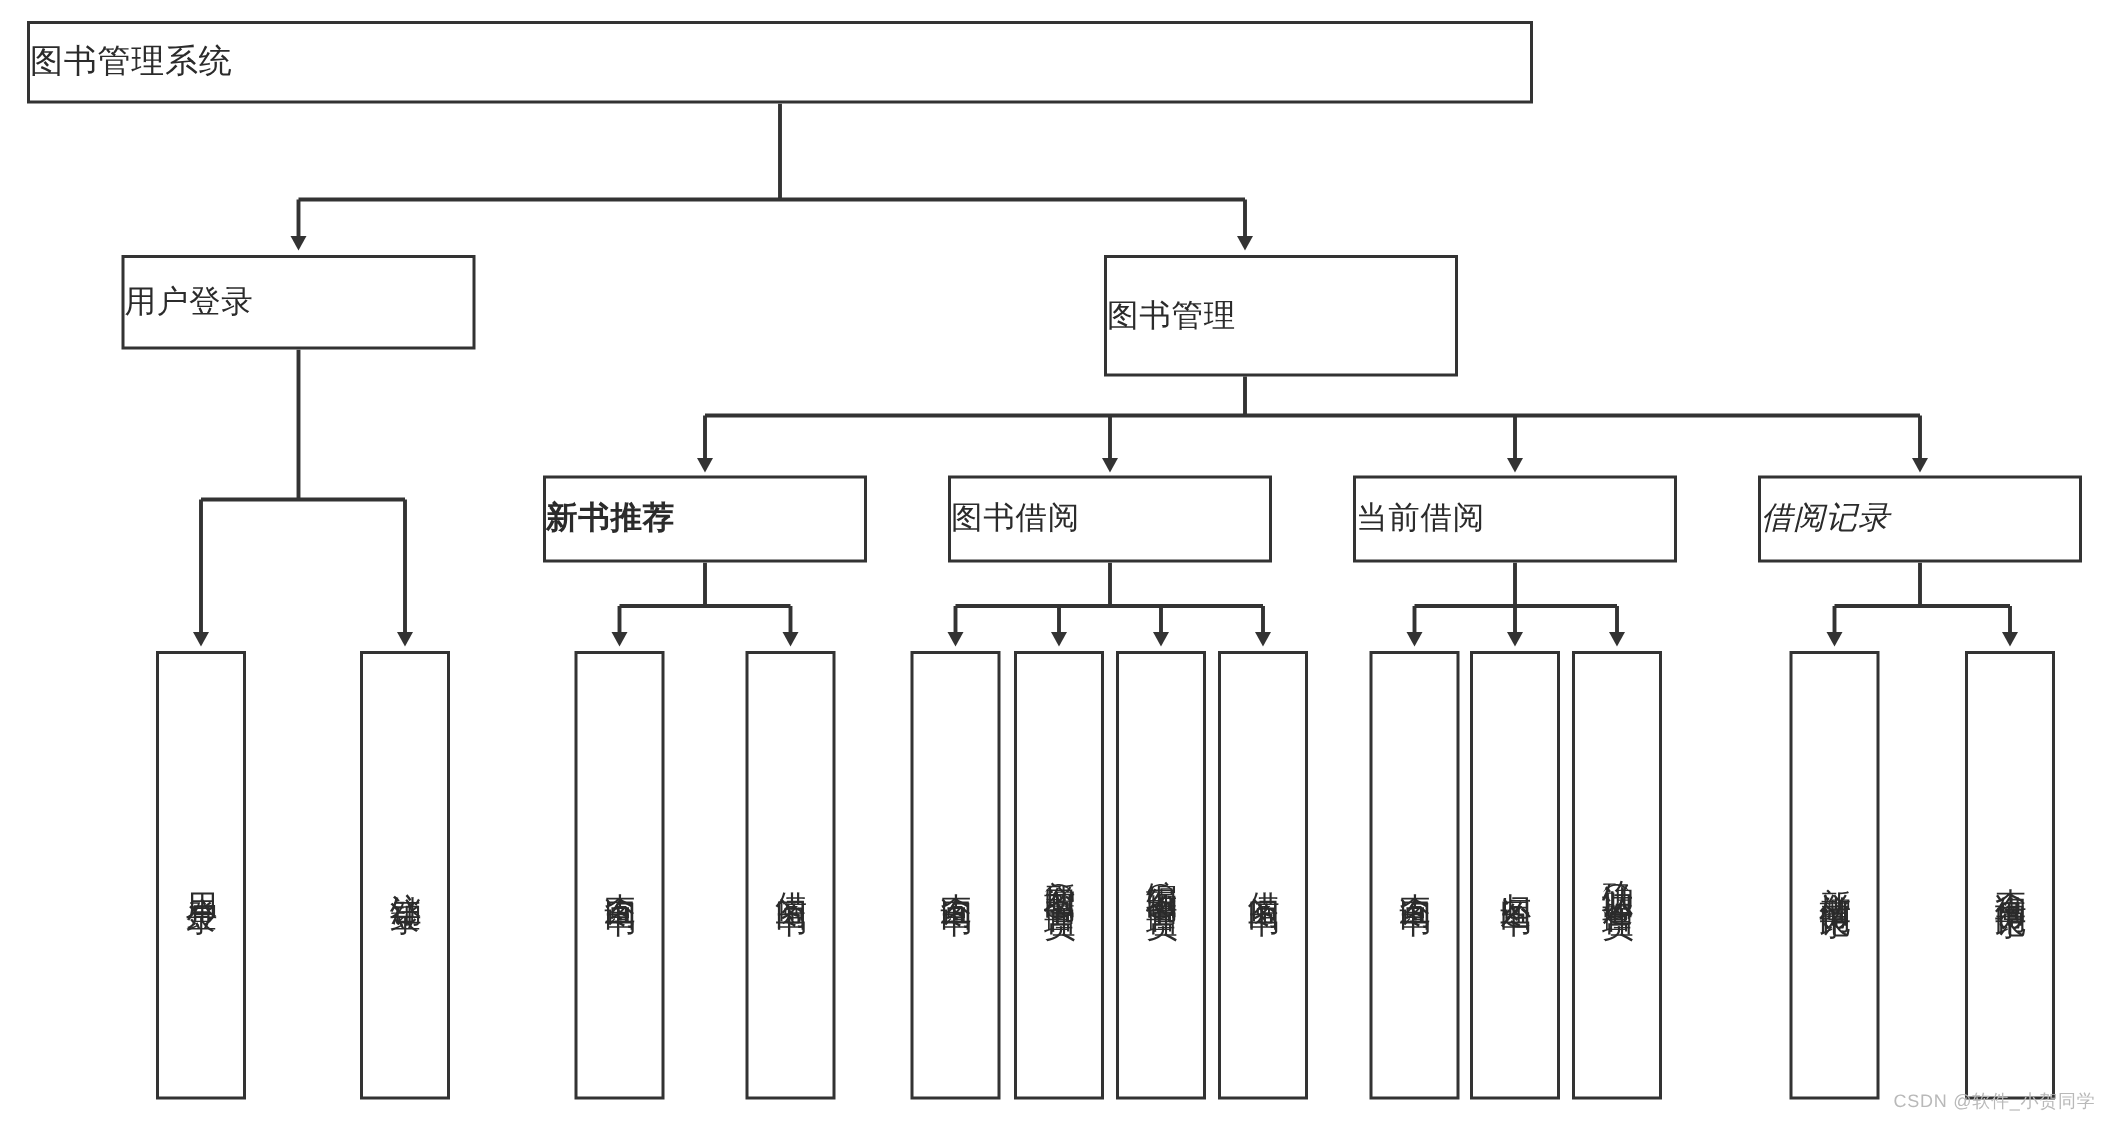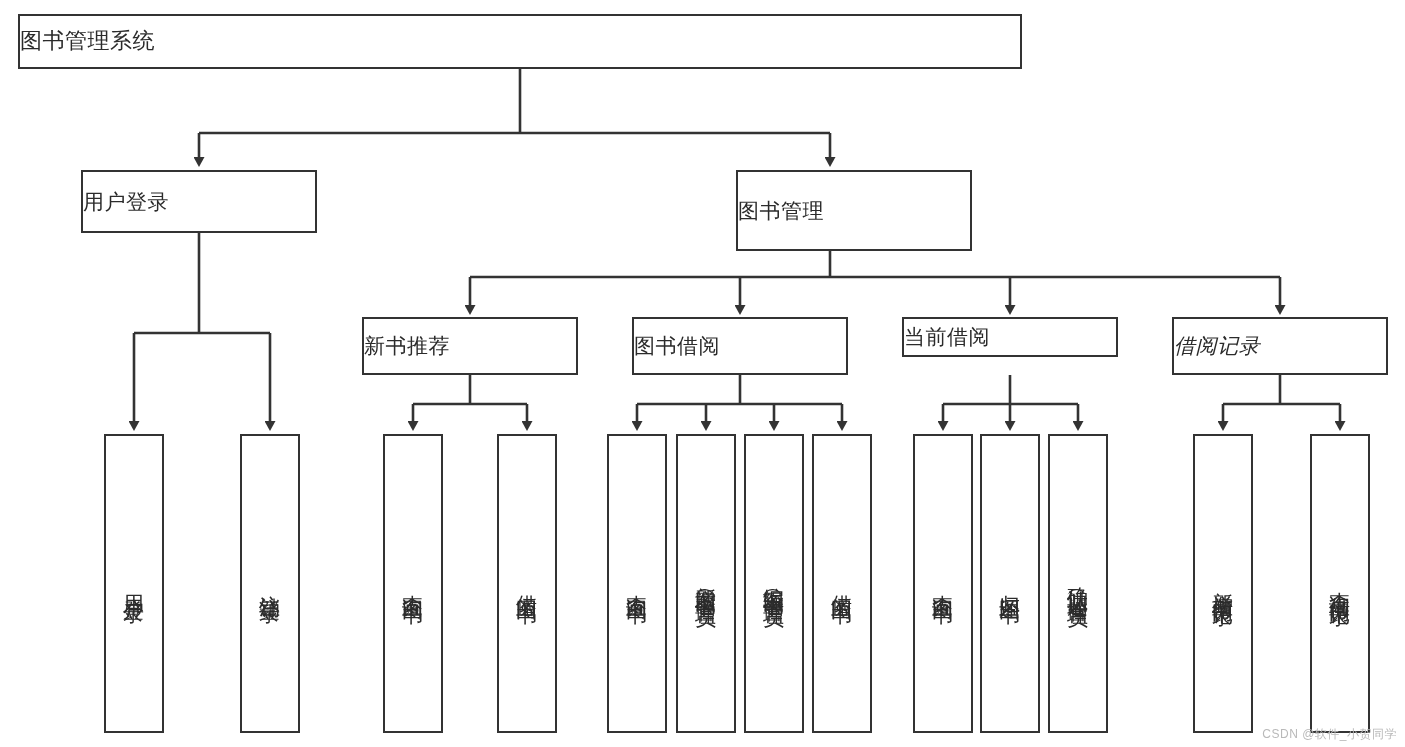--- a/index.html
+++ b/index.html
@@ -133,27 +133,27 @@
     <span class="node-label">图书管理系统</span>
   </div>
 
   <div class="node horiz" style="left:81px; top:170px; width:236px; height:63px;">
     <span class="node-label">用户登录</span>
   </div>
   <div class="node horiz" style="left:712px; top:170px; width:236px; height:81px;margin-left:24px;">
     <span class="node-label">图书管理</span>
   </div>
 
-  <div class="node horiz" style="left:362px; top:317px; width:216px; height:58px;">
+  <div class="node horiz" style="left:362px; top:317px; width:216px; height:58px;font-weight:bold;">
     <span class="node-label">新书推荐</span>
   </div>
   <div class="node horiz" style="left:632px; top:317px; width:216px; height:58px;">
     <span class="node-label">图书借阅</span>
   </div>
-  <div class="node horiz" style="left:902px; top:317px; width:216px; height:40px;">
+  <div class="node horiz" style="left:902px; top:317px; width:216px; height:58px;">
     <span class="node-label">当前借阅</span>
   </div>
   <div class="node horiz" style="left:1172px; top:317px; width:216px; height:58px;font-style:italic;">
     <span class="node-label">借阅记录</span>
   </div>
 
   <div class="node vert" style="left:104px; top:434px; width:60px; height:299px;">
     <span class="node-label">用户登录</span>
   </div>
   <div class="node vert" style="left:240px; top:434px; width:60px; height:299px;">

